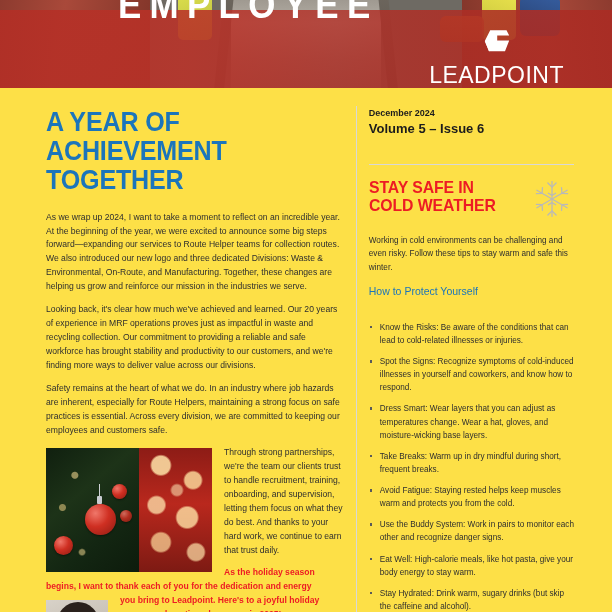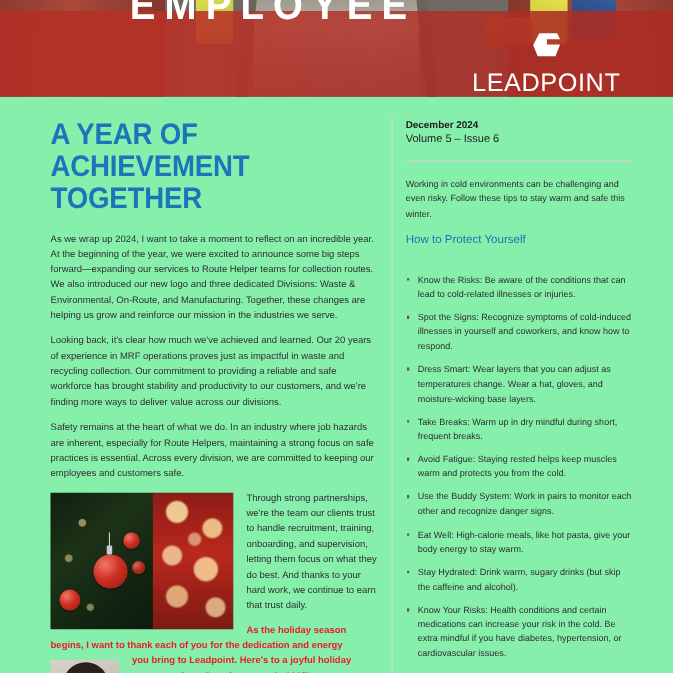--- a/index.html
+++ b/index.html
@@ -4,21 +4,21 @@
 <title>Employee News Newsletter</title>
 <style>
   * { box-sizing: border-box; }
   html, body {
     margin: 0; padding: 0;
     width: 612px; height: 612px;
     overflow: hidden;
     background: #ffffff;
     font-family: "Liberation Sans", sans-serif;
   }
-  .page { position: relative; width: 612px; height: 612px; background:#86efac; overflow:hidden; }
+  .page { position: relative; width: 612px; height: 612px; background:#fde047; overflow:hidden; }
 
   
   .masthead {
     position: relative;
     width: 612px; height: 88px;
     overflow: hidden;
     background: #6e6a63;
   }
   
   .mh-photo { position:absolute; inset:0; overflow:hidden; }
@@ -180,21 +180,21 @@
   }
   .red-tail {
     font-size:8.6px; line-height:1.62; color:#ed1c24; font-weight:700; margin:0;
   }
 
   
   .issue-date {
     font-size:9px; font-weight:700; color:#1c1c1c; margin:0 0 3px 0;
   }
   .issue-vol {
-    font-size:10px; font-weight:400; color:#1c1c1c; margin:0 0 14px 0;
+    font-size:13px; font-weight:700; color:#1c1c1c; margin:0 0 28px 0;
   }
   .hr-thin { height:1px; background:#d8d8d8; border:0; margin:0 0 14px 0; }
 
   .safe-head-row { display:flex; align-items:flex-start; justify-content:space-between; }
   .safe-head {
     font-family:"Liberation Sans", sans-serif;
     font-weight:700; font-size:17px; line-height:1.08;
     color:#ed1c24; margin:0; letter-spacing:-0.1px;
     transform: scaleX(.93); transform-origin:left top;
     white-space: pre-line;
@@ -287,20 +287,39 @@
     </div>
 
     <div class="col-rule"></div>
 
     <div class="col-right">
 
       <p class="issue-date">December 2024</p>
       <p class="issue-vol">Volume 5 – Issue 6</p>
       <hr class="hr-thin">
 
+      <div class="safe-head-row">
+        <h2 class="safe-head">STAY SAFE IN
+COLD WEATHER</h2>
+        <svg class="snowflake" viewBox="0 0 48 48">
+          <g stroke="#b9b9b9" stroke-width="1.4" stroke-linecap="round" fill="none">
+            <line x1="24" y1="5" x2="24" y2="43"></line>
+            <line x1="7.5" y1="14.5" x2="40.5" y2="33.5"></line>
+            <line x1="7.5" y1="33.5" x2="40.5" y2="14.5"></line>
+            <path d="M24 11 L19.5 6.5 M24 11 L28.5 6.5"></path>
+            <path d="M24 37 L19.5 41.5 M24 37 L28.5 41.5"></path>
+            <path d="M13.2 17.8 L7.0 18.2 M13.2 17.8 L13.6 11.6"></path>
+            <path d="M34.8 30.2 L41.0 29.8 M34.8 30.2 L34.4 36.4"></path>
+            <path d="M13.2 30.2 L7.0 29.8 M13.2 30.2 L13.6 36.4"></path>
+            <path d="M34.8 17.8 L41.0 18.2 M34.8 17.8 L34.4 11.6"></path>
+            <path d="M24 20 L20 17.7 M24 20 L28 17.7"></path>
+            <path d="M24 28 L20 30.3 M24 28 L28 30.3"></path>
+          </g>
+        </svg>
+      </div>
 
       <p class="safe-intro">Working in cold environments can be challenging and even risky. Follow these tips to stay warm and safe this winter.</p>
       <h3 class="protect-head">How to Protect Yourself</h3>
 
       <ul class="tips">
         <li>Know the Risks: Be aware of the conditions that can lead to cold-related illnesses or injuries.</li>
         <li>Spot the Signs: Recognize symptoms of cold-induced illnesses in yourself and coworkers, and know how to respond.</li>
         <li>Dress Smart: Wear layers that you can adjust as temperatures change. Wear a hat, gloves, and moisture-wicking base layers.</li>
         <li>Take Breaks: Warm up in dry mindful during short, frequent breaks.</li>
         <li>Avoid Fatigue: Staying rested helps keep muscles warm and protects you from the cold.</li>

